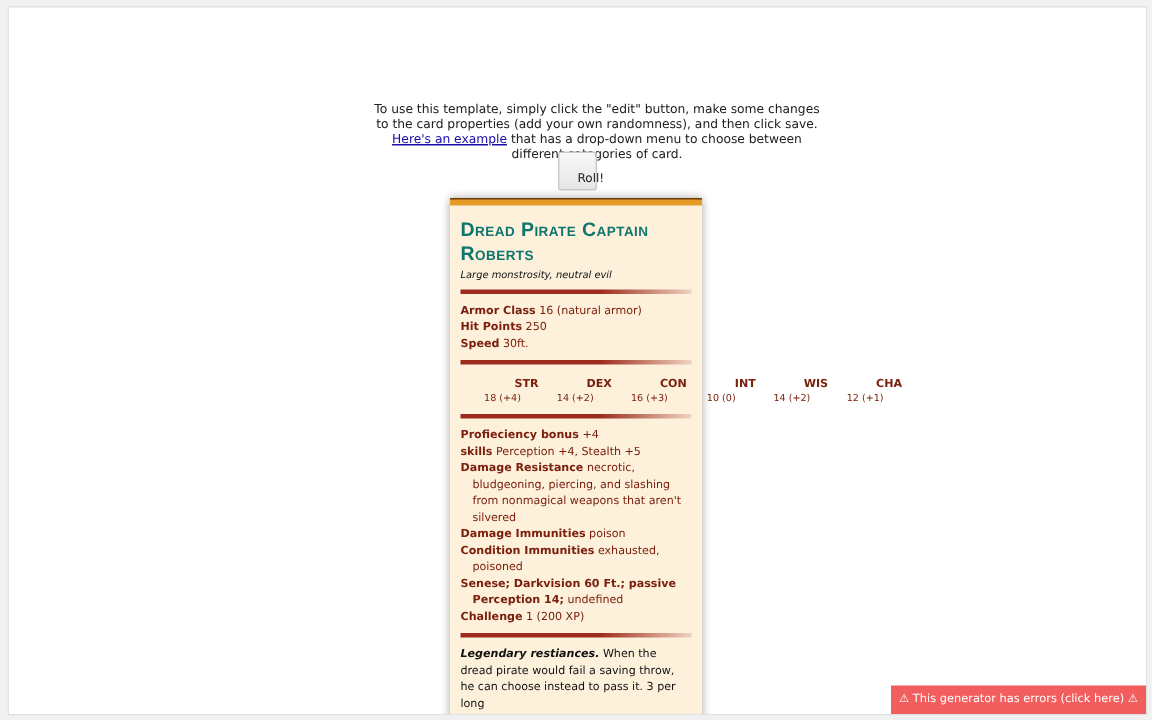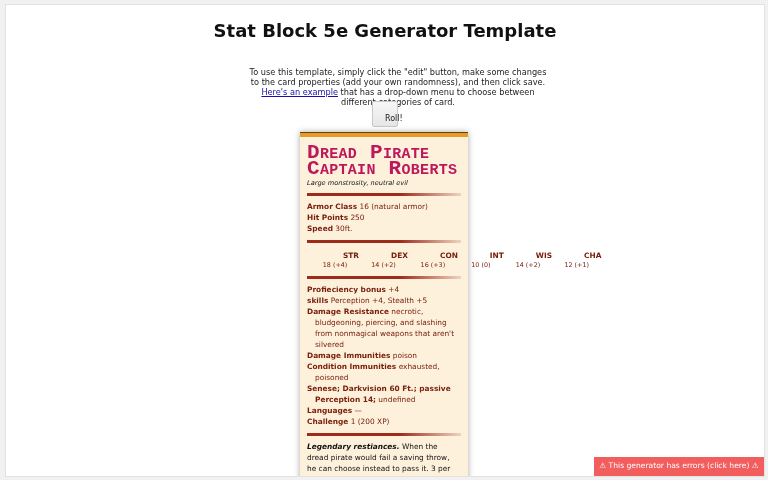--- a/index.html
+++ b/index.html
@@ -36,22 +36,22 @@
       background: #fdf1dc;
       border-top: 5px solid #e69a28;
       box-shadow: 0 0 6px rgba(0,0,0,0.35);
       padding: 8px 7px 0 7px; box-sizing: border-box;
       color: #7a200d;
     }
     .card::before {
       content: ""; position: absolute; top: -5px; left: 0; right: 0; height: 1px; background: #6b3d0d;
     }
     .card-name {
-      font-family: Liberation Mono, monospace; color: #be185d;
-      font-size: 21px; line-height: 16px; font-variant: small-caps; letter-spacing: 0.3px;
+      font-family: Liberation Sans, sans-serif; color: #0f766e;
+      font-size: 13px; line-height: 16px; font-variant: small-caps; letter-spacing: 0.3px;
       margin: 0;
     }
     .card-type {
       font-style: italic; font-size: 6.6px; color: #111; margin-top: 2px;
     }
     .rule {
       height: 3px; margin: 6px 0 5px 0;
       background: linear-gradient(to right, #9c2b1b 0%, #9c2b1b 60%, rgba(156,43,27,0.15) 100%);
     }
     .prop { font-size: 7.4px; line-height: 11px; color: #7a200d; padding-left: 8px; text-indent: -8px; }
@@ -65,21 +65,20 @@
     .error-bar {
       position: absolute; left: 588px; top: 452px; width: 170px; height: 30px;
       background: #f25d5d; color: #fff; font-size: 7.6px; line-height: 17px; text-align: center;
       cursor: pointer;
     }
   </style>
 </head>
 <body>
 
 <div class="frame">
-  <h1 class="page-title">Stat Block 5e Generator Template</h1>
   <p class="intro" style="margin:13px;">
     <span>To use this template, simply click the "edit" button, make some changes to the card properties (add your own randomness), and then click save. </span><a href="#">Here's an example</a><span> that has a drop-down menu to choose between different categories of card.</span>
   </p>
   <button class="roll-btn">Roll!</button>
 
   <div class="card">
     <h2 class="card-name">Dread Pirate Captain Roberts</h2>
     <div class="card-type">Large monstrosity, neutral evil</div>
     <div class="rule"></div>
 
@@ -115,21 +114,20 @@
         </div>
     </div>
     <div class="rule"></div>
 
     <div class="prop"><b>Profieciency bonus</b> <span>+4</span></div>
     <div class="prop"><b>skills</b> <span>Perception +4, Stealth +5</span></div>
     <div class="prop"><b>Damage Resistance</b> <span>necrotic, bludgeoning, piercing, and slashing from nonmagical weapons that aren't silvered</span></div>
     <div class="prop"><b>Damage Immunities</b> <span>poison</span></div>
     <div class="prop"><b>Condition Immunities</b> <span>exhausted, poisoned</span></div>
     <div class="prop"><b>Senese; Darkvision 60 Ft.; passive Perception 14;</b> <span>undefined</span></div>
-    <div class="prop"><b>Languages</b> <span>—</span></div>
     <div class="prop"><b>Challenge</b> <span>1 (200 XP)</span></div>
 
     <div class="rule"></div>
     <div class="trait"><b>Legendary restiances.</b> <span>When the dread pirate would fail a saving throw, he can choose instead to pass it. 3 per long</span></div>
   </div>
 
   <div class="error-bar">⚠ This generator has errors (click here) ⚠</div>
 </div>
 
 </body></html>

